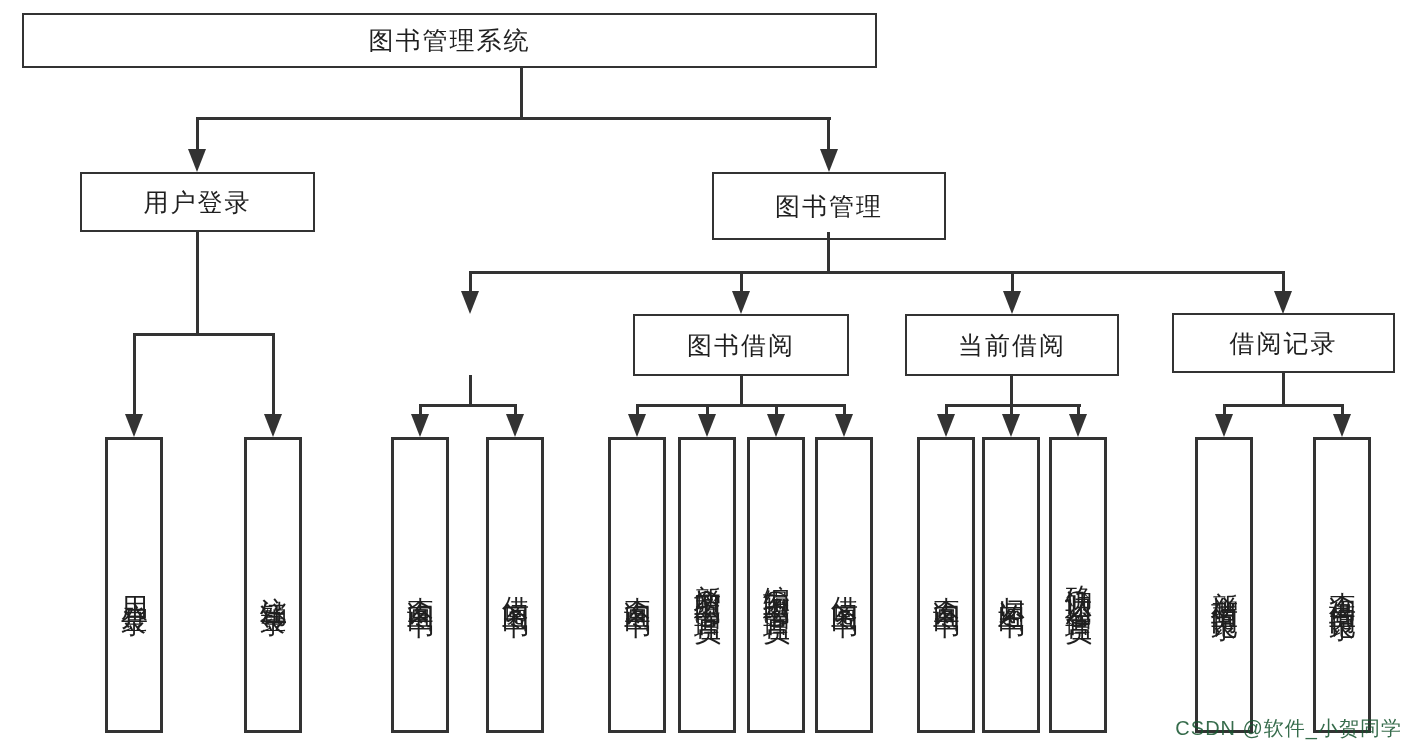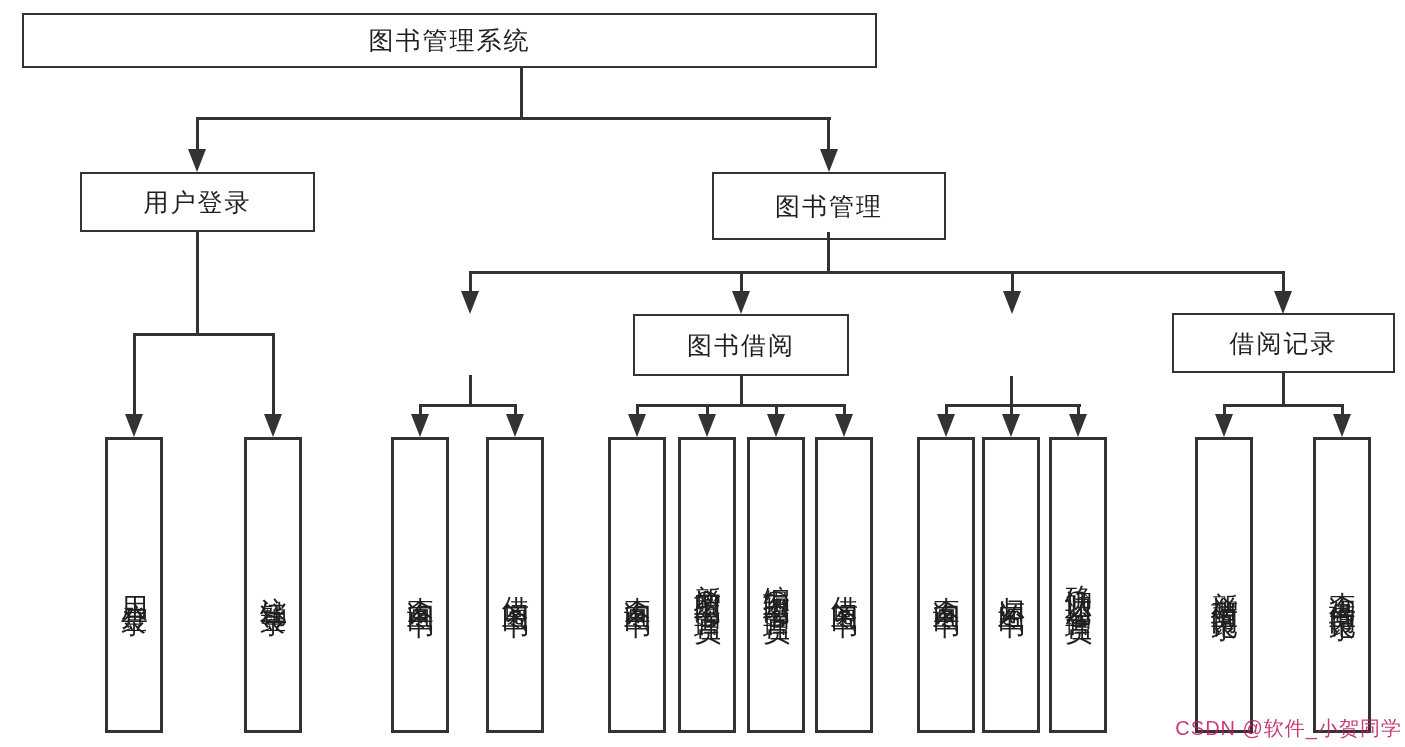--- a/index.html
+++ b/index.html
@@ -73,20 +73,23 @@
     <div class="vline" style="left:740px;top:271px;height:22px;"></div>
     <div class="arrow" style="left:732px;top:291px;"></div>
     <div class="vline" style="left:1011px;top:271px;height:22px;"></div>
     <div class="arrow" style="left:1003px;top:291px;"></div>
     <div class="vline" style="left:1282px;top:271px;height:22px;"></div>
     <div class="arrow" style="left:1274px;top:291px;"></div>
   </div>
 
   <div class="node" style="left:633px;top:314px;width:216px;height:62px;align-items:center;">
     <span>图书借阅</span>
+  </div>
+  <div class="node" style="left:905px;top:314px;width:214px;height:62px;">
+    <span>当前借阅</span>
   </div>
   <div class="node" style="left:1172px;top:313px;width:223px;height:60px;">
     <span>借阅记录</span>
   </div>
 
   <div>
     <div class="vline" style="left:469px;top:375px;height:32px;"></div>
     <div class="hline" style="left:419px;top:404px;width:98px;"></div>
     <div class="vline" style="left:419px;top:404px;height:13px;"></div>
     <div class="arrow" style="left:411px;top:414px;"></div>
@@ -164,15 +167,15 @@
       <span>确认归还（管理员）</span>
     </div>
 
   <div class="vnode" style="left:1195px;">
       <span>新增借阅记录</span>
     </div>
   <div class="vnode" style="left:1313px;">
       <span>查询借阅记录</span>
     </div>
 
-  <div class="watermark" style="color: #be185d;">CSDN @软件_小贺同学</div>
+  <div class="watermark" style="color: #14532d;">CSDN @软件_小贺同学</div>
 
 </div>
 
 </body></html>

